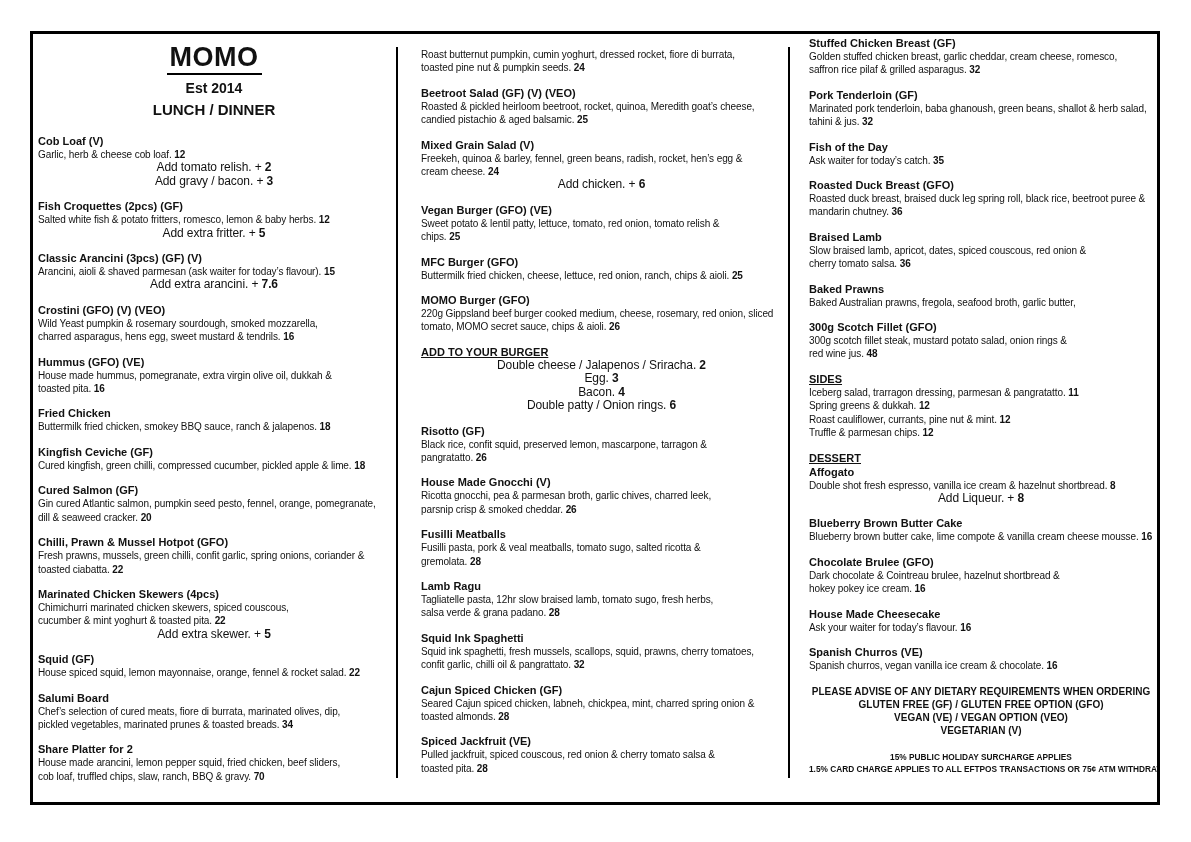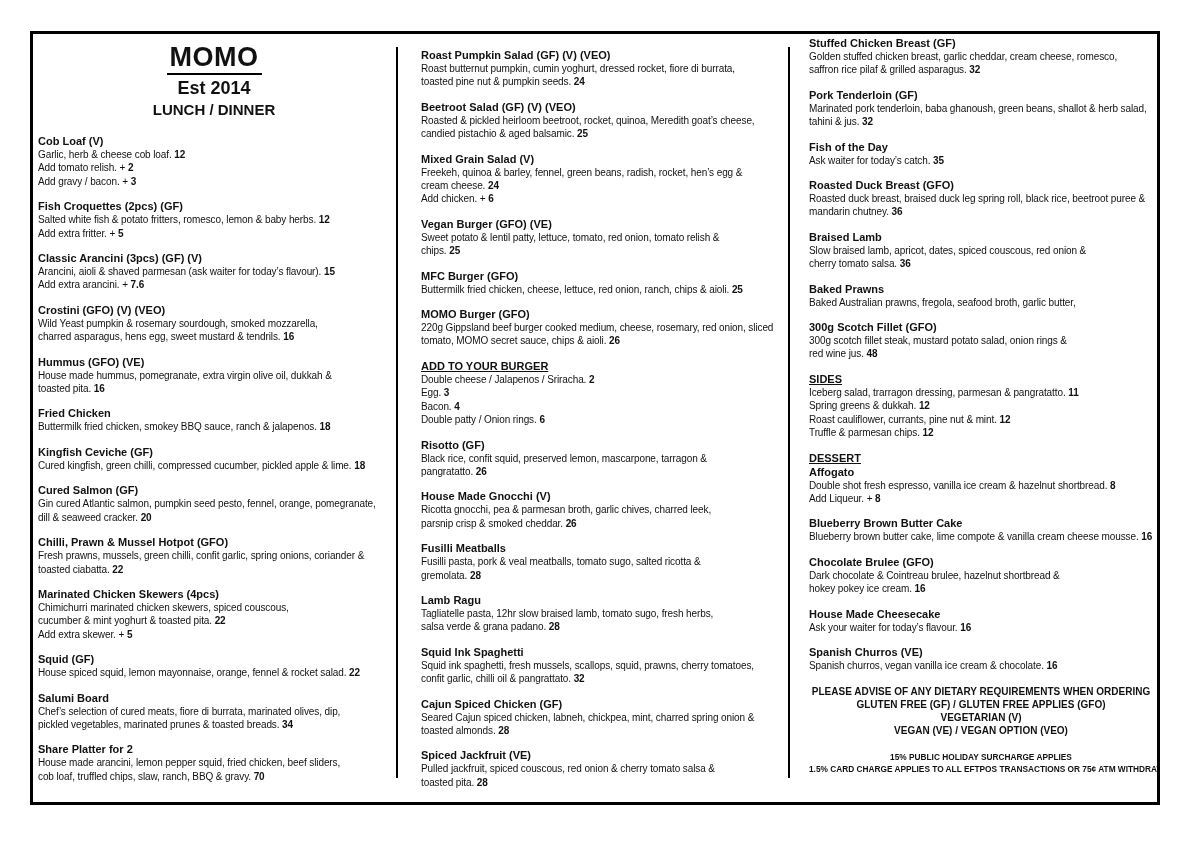--- a/index.html
+++ b/index.html
@@ -9,28 +9,28 @@
          border:3px solid #000;box-sizing:border-box;display:flex;align-items:stretch;background:#fff;}
   .col{box-sizing:border-box;overflow:hidden;}
   .col1{width:363px;padding:6px 6px 0 5px;}
   .col2{width:390px;padding:14px 6px 0 23px;}
   .col3{flex:1;padding:2px 4px 0 19px;}
   .vdivider{width:2px;background:#000;margin:13px 0 24px 0;}
   .menu-header{text-align:center;margin-bottom:15px;}
   .brand{margin-top:2px;}
   .brand-text{display:inline-block;font-size:27px;font-weight:bold;letter-spacing:.5px;
               border-bottom:2.5px solid #000;padding:0 3px 1px 3px;line-height:30px;}
-  .est{font-size:18px;font-weight:bold;margin-top:4px;line-height:18px;}
+  .est{font-size:14px;font-weight:bold;margin-top:4px;line-height:18px;}
   .meal{font-size:15px;font-weight:bold;margin-top:3px;line-height:19px;}
   .block{margin-bottom:11px;}
   .block.tight{margin-bottom:0;text-decoration:underline;}
   .item-name{font-size:11px;font-weight:bold;line-height:14px;white-space:nowrap;}
   .item-name.underlined{text-decoration:underline;}
   .line{font-size:10px;line-height:13.4px;white-space:nowrap;letter-spacing:-0.1px;}
-  .line.small{font-size:10px;}
+  .line.small{font-size:12px;text-align:center;}
   .price{font-weight:bold;}
   .footer{margin-top:13px;text-align:center;}
   .dietary div{font-size:10px;font-weight:bold;line-height:13px;white-space:nowrap;}
   .charges{margin-top:14px;}
   .charges div{font-size:8.3px;font-weight:bold;line-height:12px;white-space:nowrap;}
 </style>
 </head>
 <body>
 
 <div class="page">
@@ -110,21 +110,20 @@
             <div class="line">cob loaf, truffled chips, slaw, ranch, BBQ &amp; gravy.<span class="price"> 70</span></div>
           </div>
         </div>
     </div>
 
     <div class="vdivider"></div>
 
     <div class="col col2">
       <div class="blocks">
           <div class="block">
-            <div class="item-name">Roast Pumpkin Salad (GF) (V) (VEO)</div>
             <div class="line">Roast butternut pumpkin, cumin yoghurt, dressed rocket, fiore di burrata,</div>
             <div class="line">toasted pine nut &amp; pumpkin seeds.<span class="price"> 24</span></div>
           </div>
           <div class="block">
             <div class="item-name">Beetroot Salad (GF) (V) (VEO)</div>
             <div class="line">Roasted &amp; pickled heirloom beetroot, rocket, quinoa, Meredith goat’s cheese,</div>
             <div class="line">candied pistachio &amp; aged balsamic.<span class="price"> 25</span></div>
           </div>
           <div class="block">
             <div class="item-name">Mixed Grain Salad (V)</div>
@@ -257,23 +256,23 @@
             <div class="line">Ask your waiter for today’s flavour.<span class="price"> 16</span></div>
           </div>
           <div class="block">
             <div class="item-name">Spanish Churros (VE)</div>
             <div class="line">Spanish churros, vegan vanilla ice cream &amp; chocolate.<span class="price"> 16</span></div>
           </div>
         </div>
       <div class="footer">
         <div class="dietary">
             <div>PLEASE ADVISE OF ANY DIETARY REQUIREMENTS WHEN ORDERING</div>
-            <div>GLUTEN FREE (GF) / GLUTEN FREE APPLIES (GFO)</div>
+            <div>GLUTEN FREE (GF) / GLUTEN FREE OPTION (GFO)</div>
+            <div>VEGAN (VE) / VEGAN OPTION (VEO)</div>
             <div>VEGETARIAN (V)</div>
-            <div>VEGAN (VE) / VEGAN OPTION (VEO)</div>
           </div>
         <div class="charges">
             <div>15% PUBLIC HOLIDAY SURCHARGE APPLIES</div>
             <div>1.5% CARD CHARGE APPLIES TO ALL EFTPOS TRANSACTIONS OR 75¢ ATM WITHDRAWAL FEE</div>
           </div>
       </div>
     </div>
 
   </div>
 </div>

